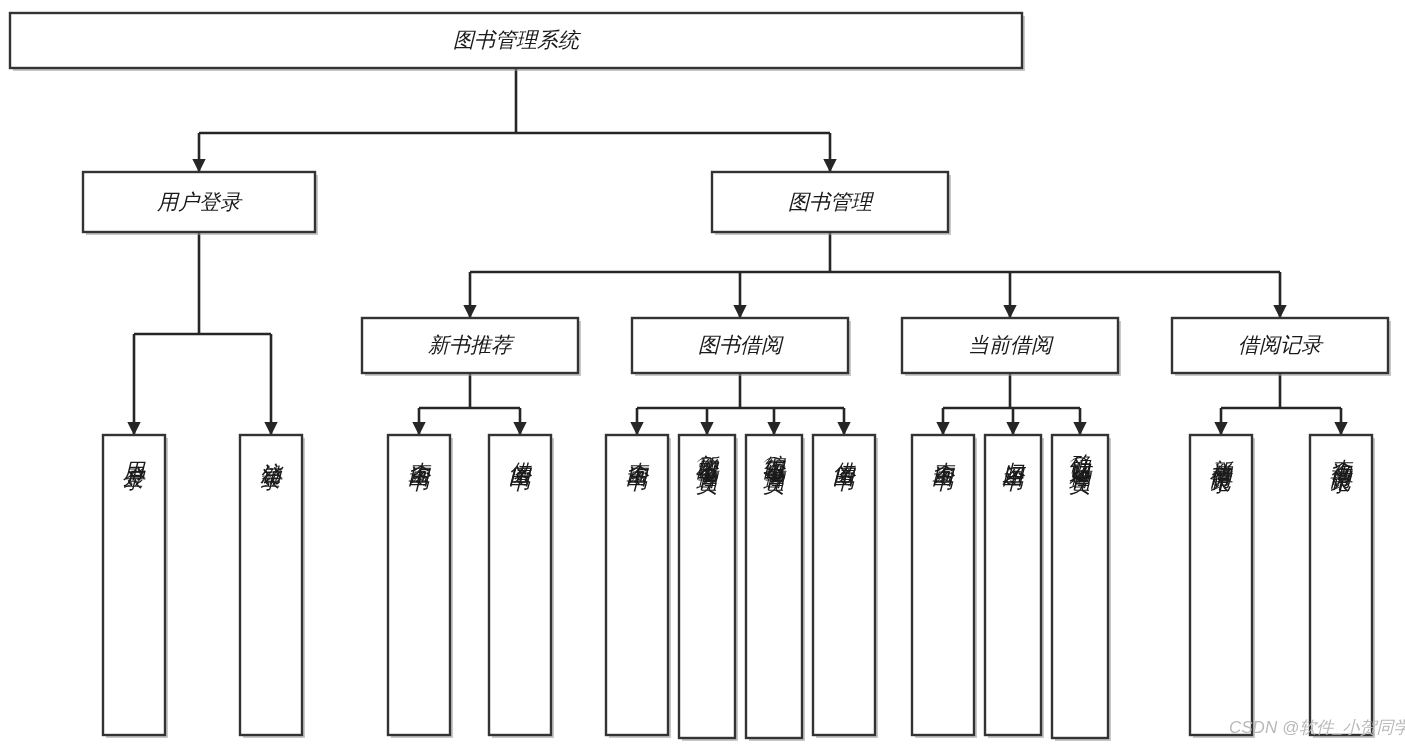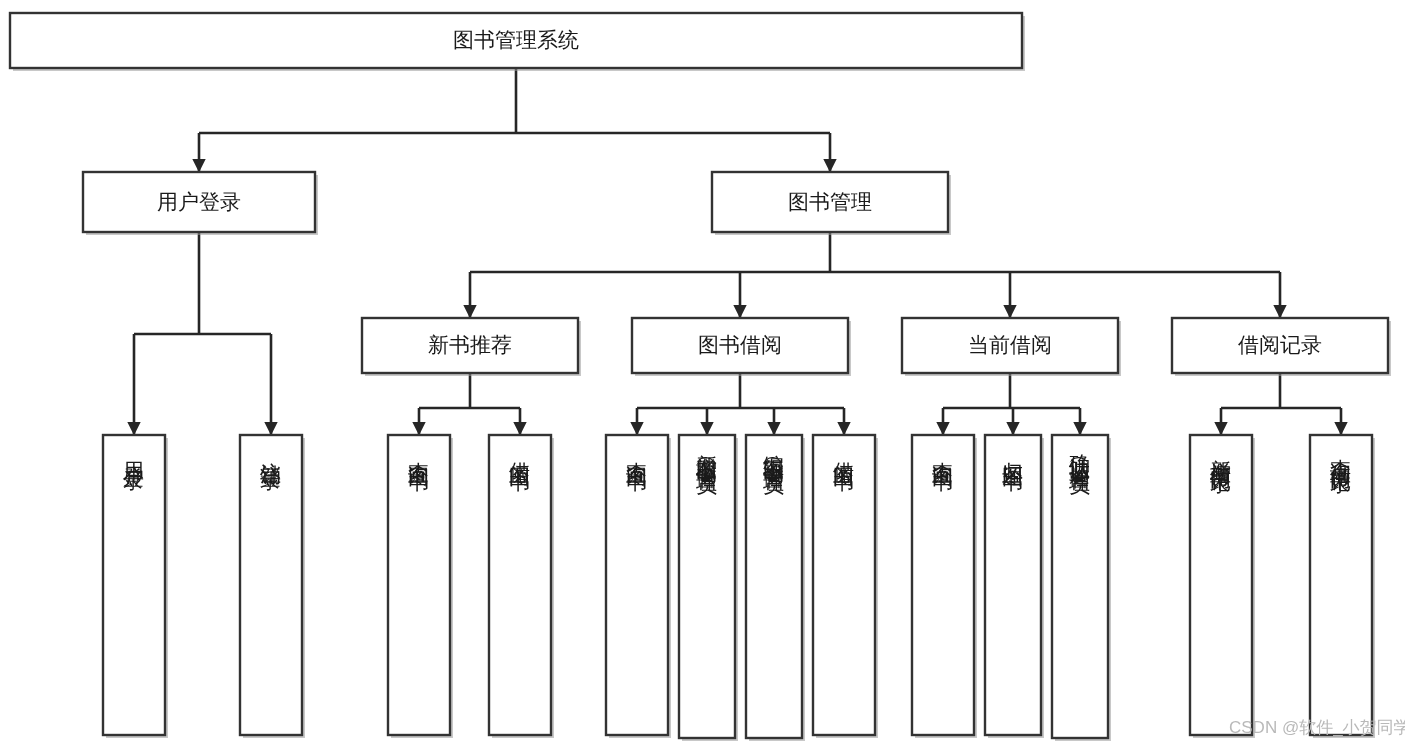--- a/index.html
+++ b/index.html
@@ -11,20 +11,21 @@
     width: 1405px;
     height: 747px;
     font-family: "Liberation Sans", "DejaVu Sans", sans-serif;
     overflow: hidden;
   }
   #diagram-root {
     position: relative;
     width: 1267px;
     height: 747px;
     background: #ffffff;
+    font-style: italic;
   }
   svg#tree-svg {
     position: absolute;
     left: 0;
     top: 0;
     width: 1405px;
     height: 747px;
   }
   .node-box {
     fill: #ffffff;

